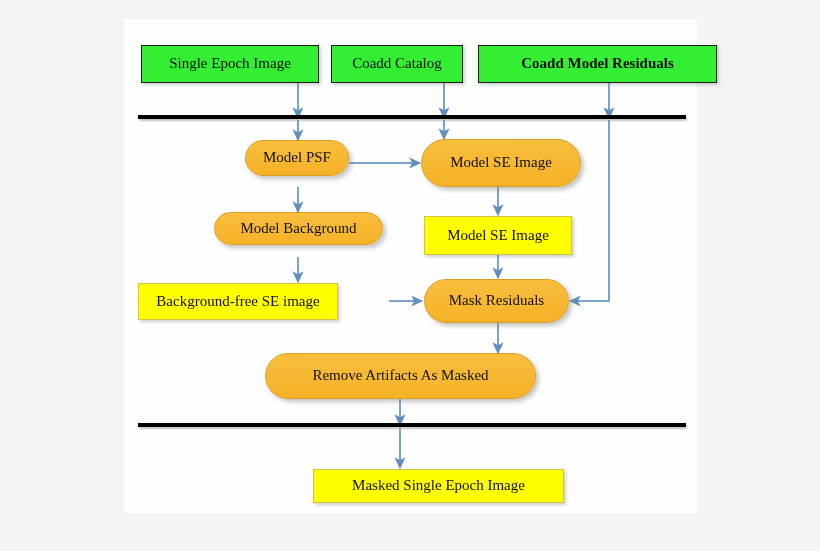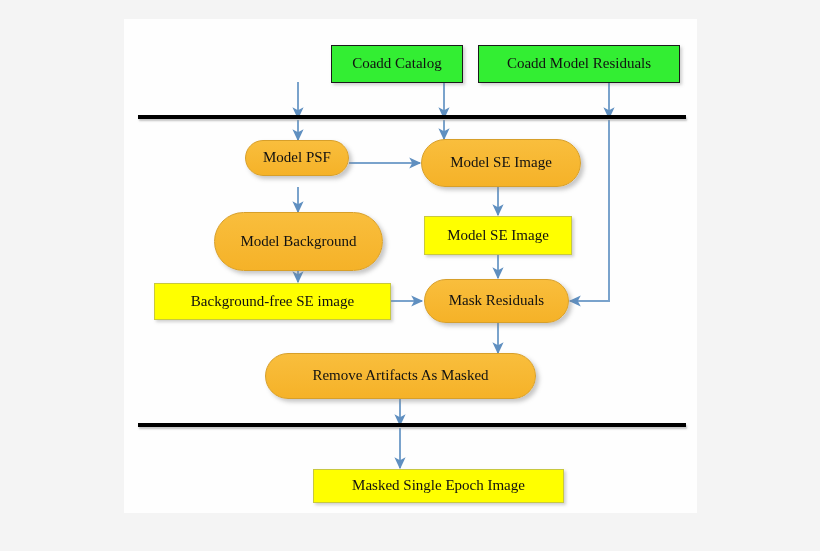--- a/index.html
+++ b/index.html
@@ -137,46 +137,49 @@
     </g>
     <g stroke="#7aa3cc" stroke-width="2" fill="none" marker-end="url(#ah)">
 
       <path d="M400,428 L400,468"></path>
     </g>
   </svg>
 
   <div class="hrule" style="left:138px; top:115px; width:548px;"></div>
   <div class="hrule" style="left:138px; top:423px; width:548px;"></div>
 
+  <div class="node n-green" style="left:141px; top:45px; width:178px; height:38px;">
+    <span class="lbl">Single Epoch Image</span>
+  </div>
 
   <div class="node n-green" style="left:331px; top:45px; width:132px; height:38px;">
     <span class="lbl">Coadd Catalog</span>
   </div>
 
-  <div class="node n-green" style="left:478px; top:45px; width:202px; height:38px;">
+  <div class="node n-green" style="left:478px; top:45px; width:239px; height:38px;font-weight:bold;">
     <span class="lbl">Coadd Model Residuals</span>
   </div>
 
   <div class="node n-orange" style="left:245px; top:140px; width:104px; height:36px;">
     <span class="lbl">Model PSF</span>
   </div>
 
   <div class="node n-orange" style="left:421px; top:139px; width:160px; height:48px;">
     <span class="lbl">Model SE Image</span>
   </div>
 
-  <div class="node n-orange" style="left:214px; top:212px; width:169px; height:59px;">
+  <div class="node n-orange" style="left:214px; top:212px; width:169px; height:33px;">
     <span class="lbl">Model Background</span>
   </div>
 
   <div class="node n-yellow" style="left:424px; top:216px; width:148px; height:39px;">
     <span class="lbl">Model SE Image</span>
   </div>
 
-  <div class="node n-yellow" style="left:154px; top:283px; width:237px; height:37px;">
+  <div class="node n-yellow" style="left:138px; top:283px; width:200px; height:37px;">
     <span class="lbl">Background-free SE image</span>
   </div>
 
   <div class="node n-orange" style="left:424px; top:279px; width:145px; height:44px;">
     <span class="lbl">Mask Residuals</span>
   </div>
 
   <div class="node n-orange" style="left:265px; top:353px; width:271px; height:46px;">
     <span class="lbl">Remove Artifacts As Masked</span>
   </div>

